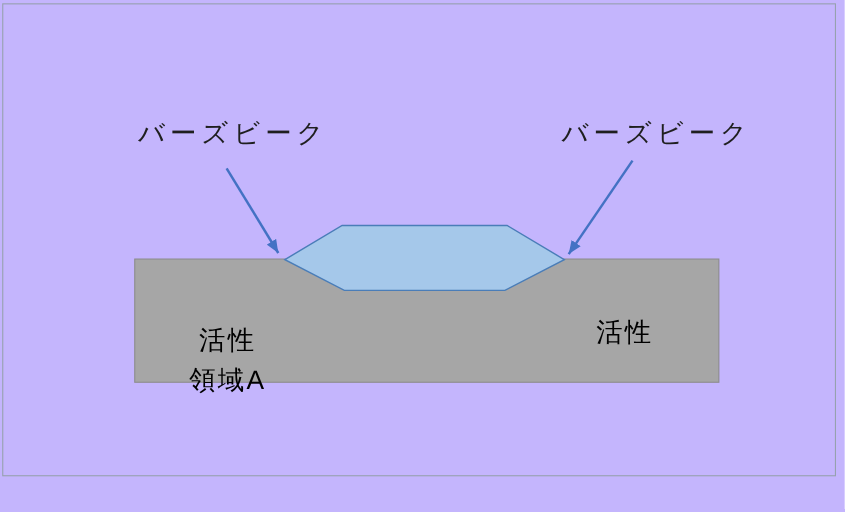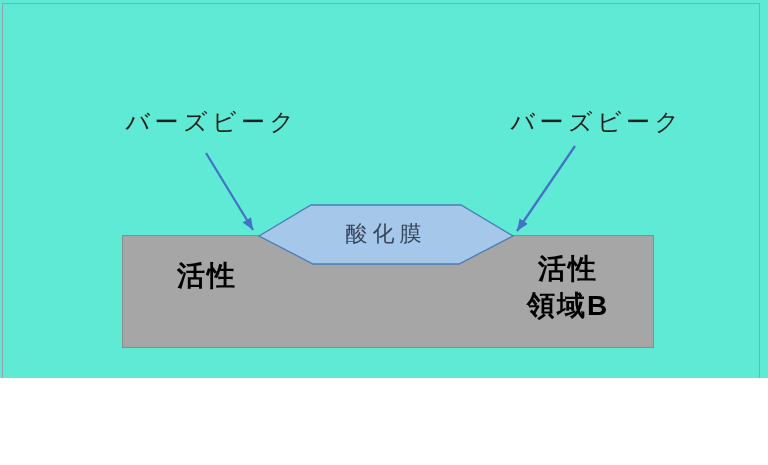--- a/index.html
+++ b/index.html
@@ -4,22 +4,22 @@
 <style>
   html, body {
     margin: 0;
     padding: 0;
     background: #ffffff;
     font-family: "Liberation Sans", "DejaVu Sans", sans-serif;
   }
   .stage {
     position: relative;
     width: 768px;
-    height: 378px;
-    background: #5eead4;
+    height: 465px;
+    background: #c4b5fd;
     overflow: hidden;
   }
   .layer {
     position: absolute;
     left: 0;
     top: 0;
   }
   .lbl {
     position: absolute;
     text-align: center;
@@ -49,25 +49,26 @@
     left: 280px;
     top: 276px;
     width: 200px;
     font-size: 21px;
     line-height: 28px;
     letter-spacing: 2.5px;
     color: #262626;
   }
   .region {
     width: 160px;
-    font-weight: 700;
-    font-size: 28px;
+    font-weight: 400;
+    font-size: 24px;
     line-height: 37px;
     letter-spacing: 2px;
     color: #000000;
+    margin-top: 34px;
   }
   .region.a { left: 127px; top: 257px; }
   .region.b { left: 488px; top: 250px; }
   .region span { display: block; }
   .caption {
     left: 286px;
     top: 376px;
     width: 200px;
     font-size: 25px;
     line-height: 32px;
@@ -95,26 +96,25 @@
 
     <line x1="206" y1="153" x2="253" y2="230" stroke-width="2.25" marker-end="url(#arrowhead)" stroke="#4472c4"></line>
 
     <line x1="575" y1="146" x2="517" y2="231" stroke-width="2.25" marker-end="url(#arrowhead)" stroke="#4472c4"></line>
   </svg>
 
   <div class="lbl birdsbeak left">バーズビーク</div>
 
   <div class="lbl birdsbeak right">バーズビーク</div>
 
-  <div class="lbl oxide-label">酸化膜</div>
 
 
   <div class="lbl region a">
     <span>活性</span>
+    <span>領域A</span>
   </div>
 
   <div class="lbl region b">
     <span>活性</span>
-    <span>領域B</span>
   </div>
 
 
 </div>
 
 </body></html>

